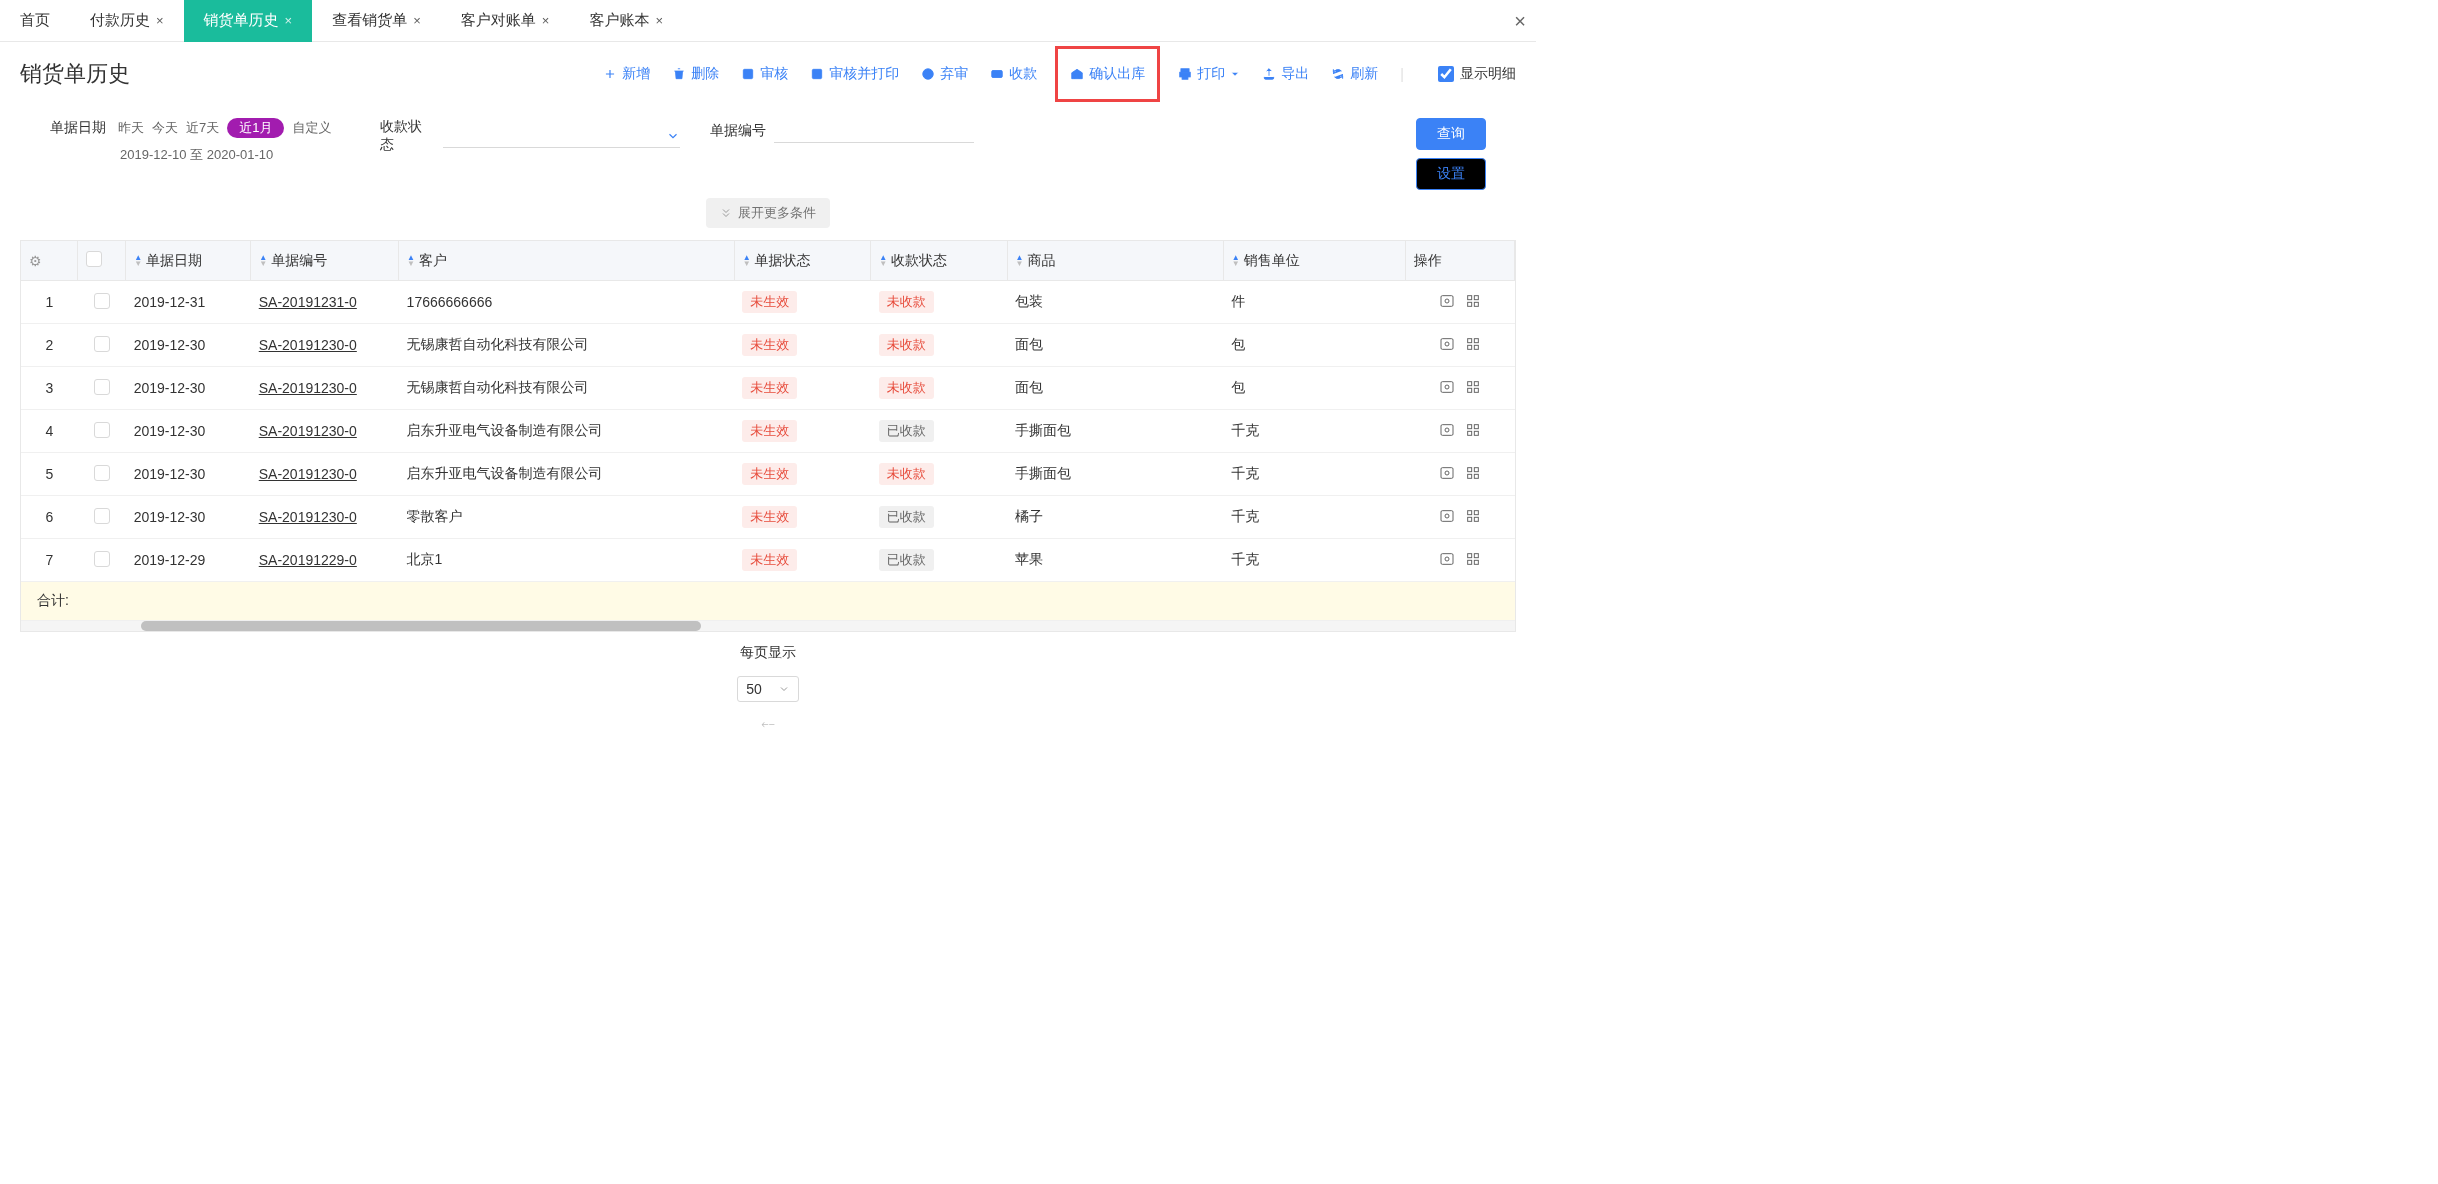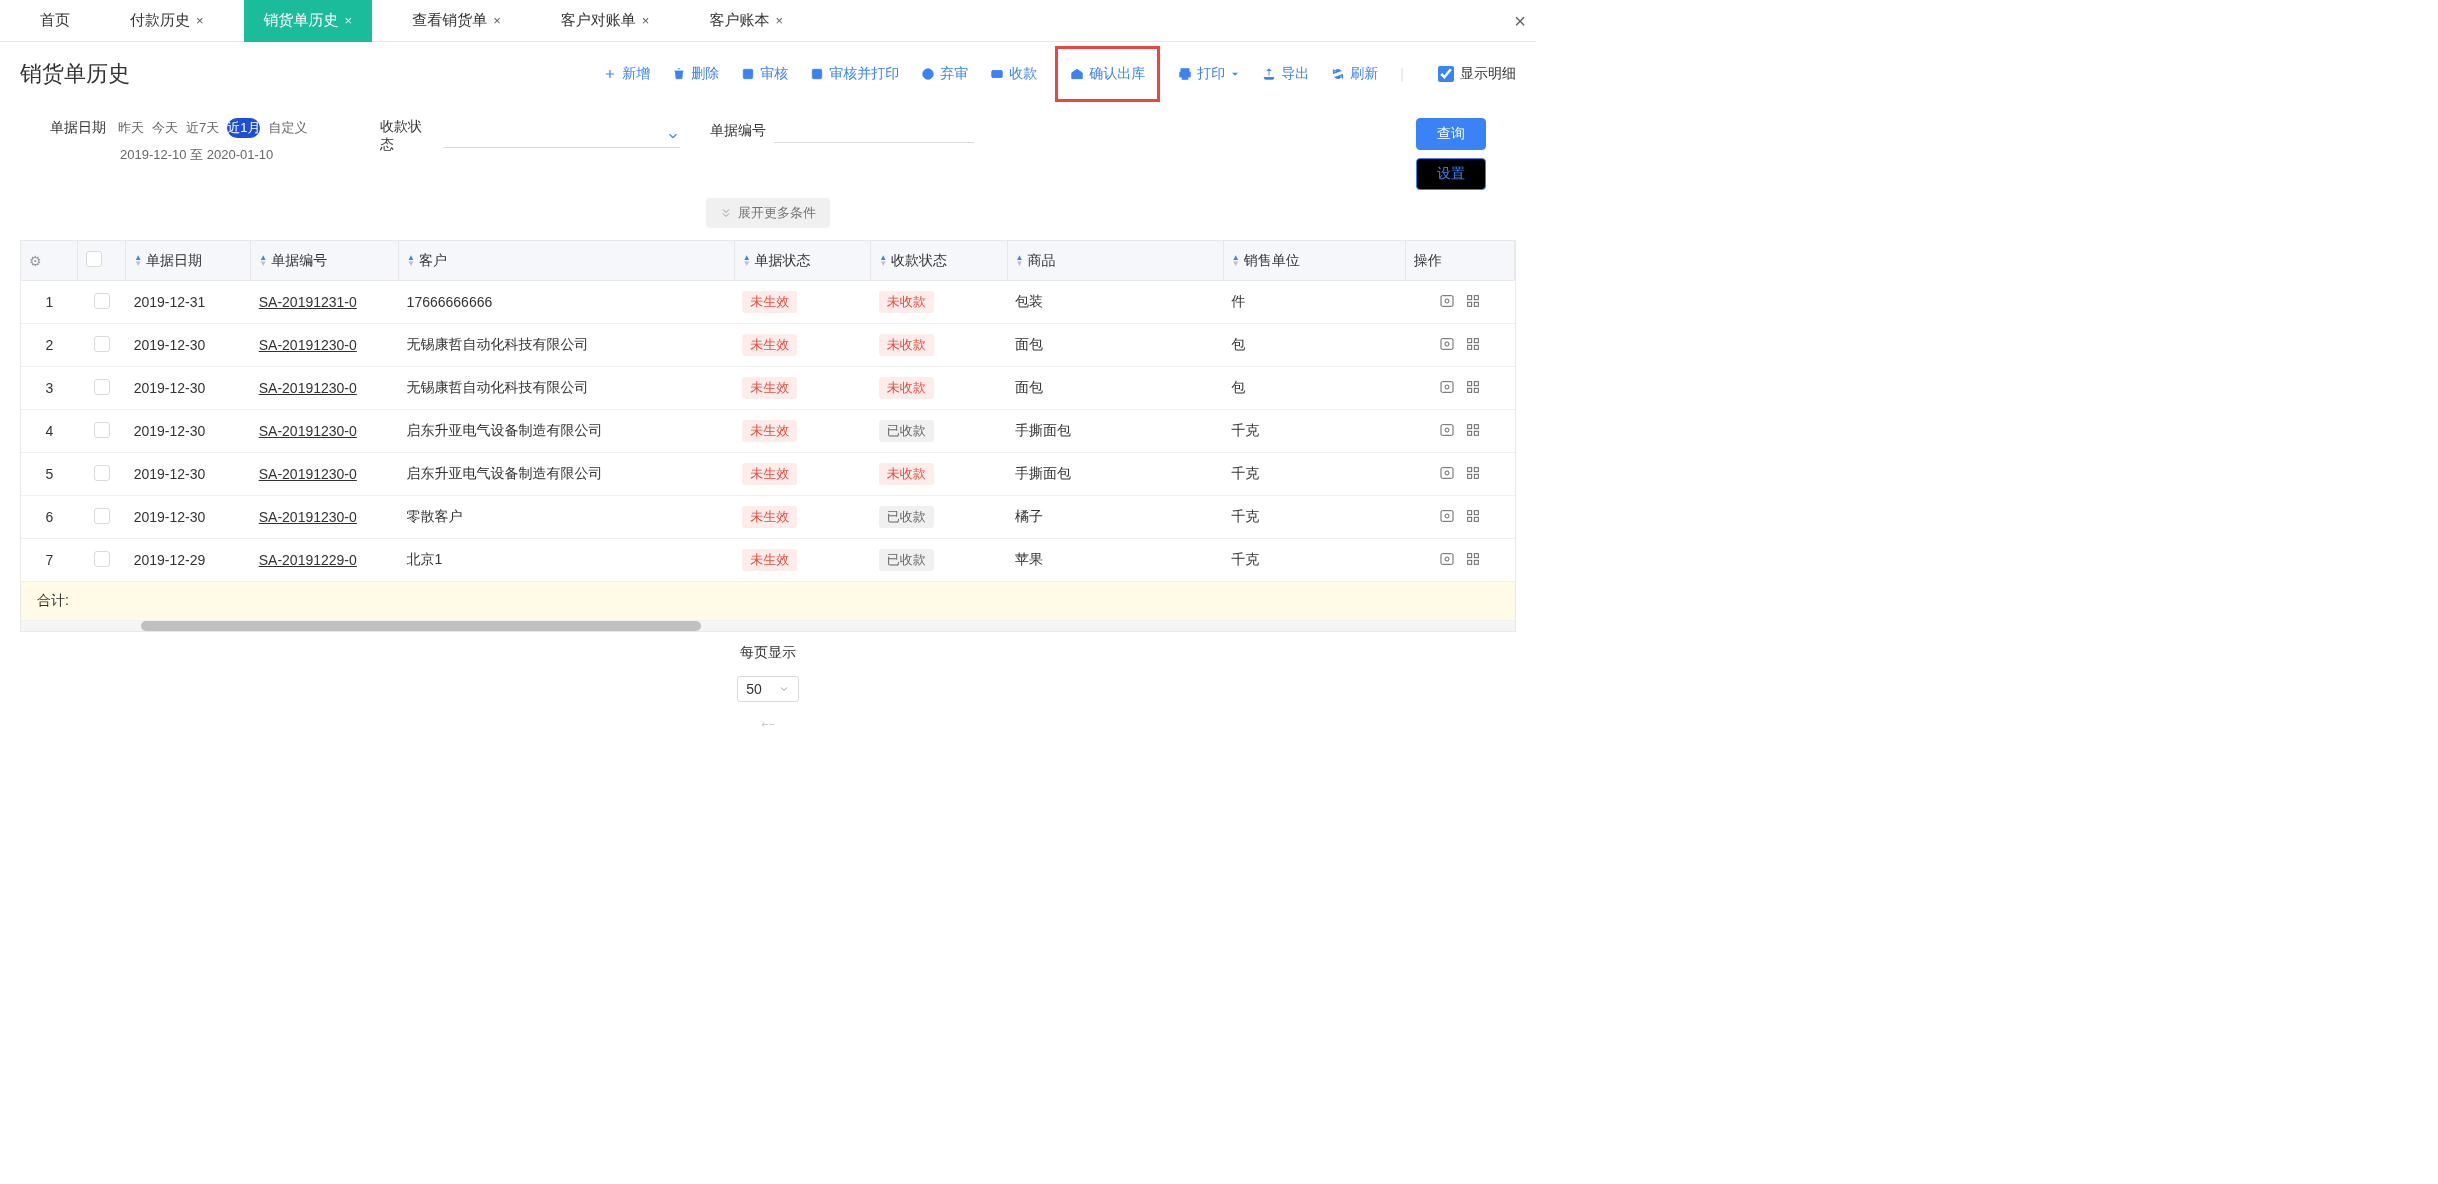--- a/index.html
+++ b/index.html
@@ -1,21 +1,21 @@
 <!DOCTYPE html>
 <html><head>
 <meta charset="utf-8">
 <style>
 * { box-sizing: border-box; margin: 0; padding: 0; }
 body { font-family: -apple-system, "PingFang SC", "Microsoft YaHei", sans-serif; font-size: 14px; color: #333; background: #fff; }
 .viewport { width: 1536px; height: 746px; position: relative; overflow: hidden; }
 
 
 .tabs-bar { display: flex; align-items: center; height: 42px; border-bottom: 1px solid #e8e8e8; position: relative; }
-.tab { padding: 0 20px; height: 42px; display: flex; align-items: center; cursor: pointer; font-size: 15px; color: #333; gap: 6px; margin-left: 20px; }
+.tab { padding: 0 20px; height: 42px; display: flex; align-items: center; cursor: pointer; font-size: 15px; color: #333; gap: 6px; }
 .tab.active { background: #1abc9c; color: #fff; }
 .tab .close { font-size: 13px; opacity: 0.8; }
 .tabs-close-all { position: absolute; right: 10px; top: 10px; font-size: 20px; color: #666; cursor: pointer; }
 
 
 .toolbar { display: flex; align-items: center; padding: 12px 20px 8px 20px; }
 .page-title { font-size: 22px; font-weight: 500; color: #333; flex: 0 0 auto; }
 .toolbar-actions { display: flex; align-items: center; gap: 22px; margin-left: auto; }
 .action-btn { color: #3b82f6; display: inline-flex; align-items: center; gap: 5px; cursor: pointer; font-size: 14px; }
 .action-btn.highlighted { border: 3px solid #ef4444; border-radius: 0; padding: 16px 12px; margin: -8px -4px; }
@@ -23,21 +23,21 @@
 .checkbox-detail { display: inline-flex; align-items: center; gap: 6px; margin-left: 12px; }
 .checkbox-detail input { width: 16px; height: 16px; accent-color: #3b82f6; }
 
 
 .filter-panel { margin: 8px 20px 12px 20px; background: #fff; }
 .filter-row { display: flex; align-items: flex-start; padding: 8px 30px; gap: 30px; }
 .filter-group { display: flex; align-items: center; gap: 8px; }
 .filter-label { font-size: 14px; color: #333; }
 .date-shortcuts { display: flex; align-items: center; gap: 8px; flex-wrap: wrap; }
 .date-shortcut { font-size: 13px; color: #666; cursor: pointer; }
-.date-shortcut.active { background: #1d4ed8; color: #fff; padding: 1px 0; border-radius: 10px; }
+.date-shortcut.active { background: #a21caf; color: #fff; padding: 1px 12px; border-radius: 10px; }
 .date-range { font-size: 13px; color: #666; }
 .filter-input { border: none; border-bottom: 1px solid #d9d9d9; width: 200px; padding: 4px 0; font-size: 14px; outline: none; background: transparent; }
 .filter-select { border: none; border-bottom: 1px solid #d9d9d9; width: 240px; padding: 4px 0; display: flex; justify-content: flex-end; align-items: center; color: #3b82f6; cursor: pointer; }
 .filter-actions { margin-left: auto; display: flex; flex-direction: column; gap: 8px; }
 .btn { padding: 6px 20px; border-radius: 4px; border: 1px solid transparent; cursor: pointer; font-size: 14px; }
 .btn-primary { background: #3b82f6; color: #fff; border-color: #3b82f6; }
 .btn-outline { background: #000000; color: #3b82f6; border-color: #3b82f6; }
 .expand-row { text-align: center; }
 .expand-btn { display: inline-flex; align-items: center; gap: 6px; background: #f0f0f0; border-radius: 4px; padding: 6px 14px; font-size: 13px; color: #737373; cursor: pointer; }
 

